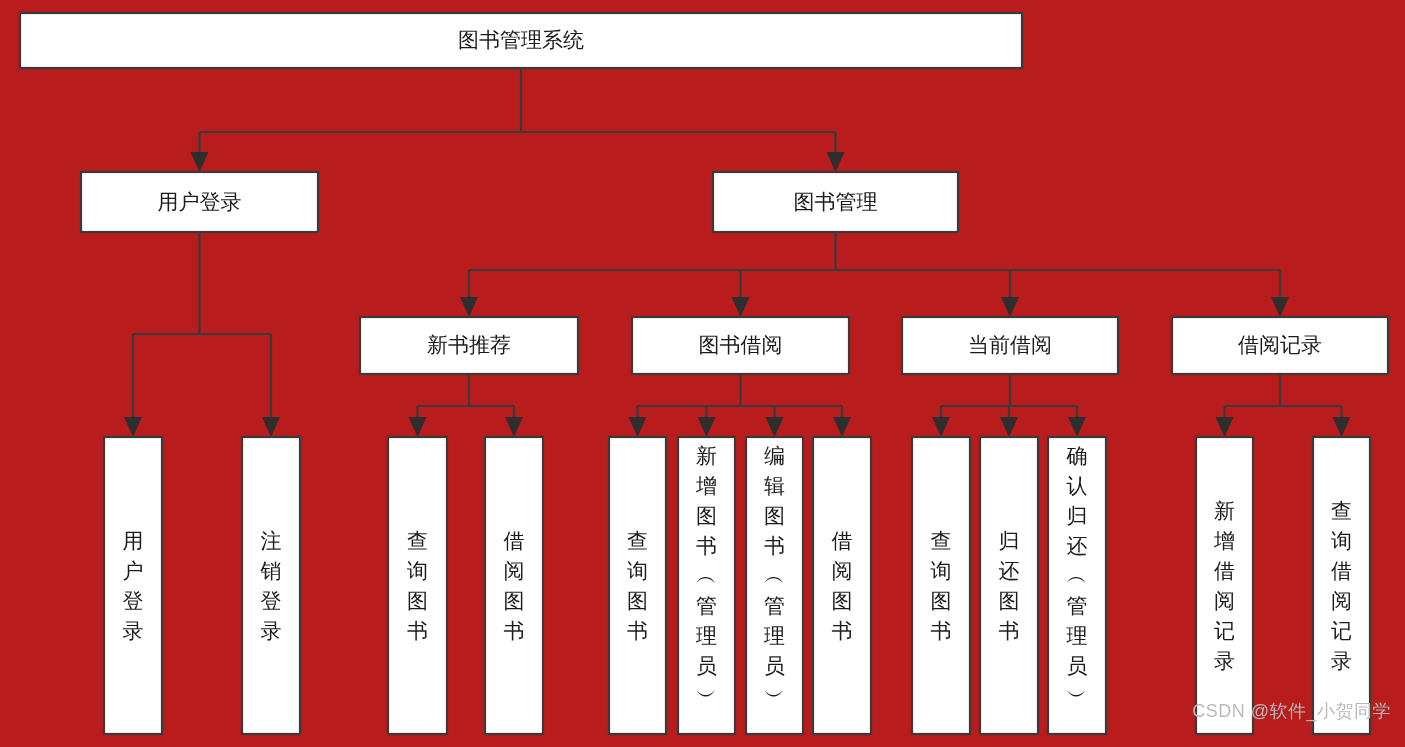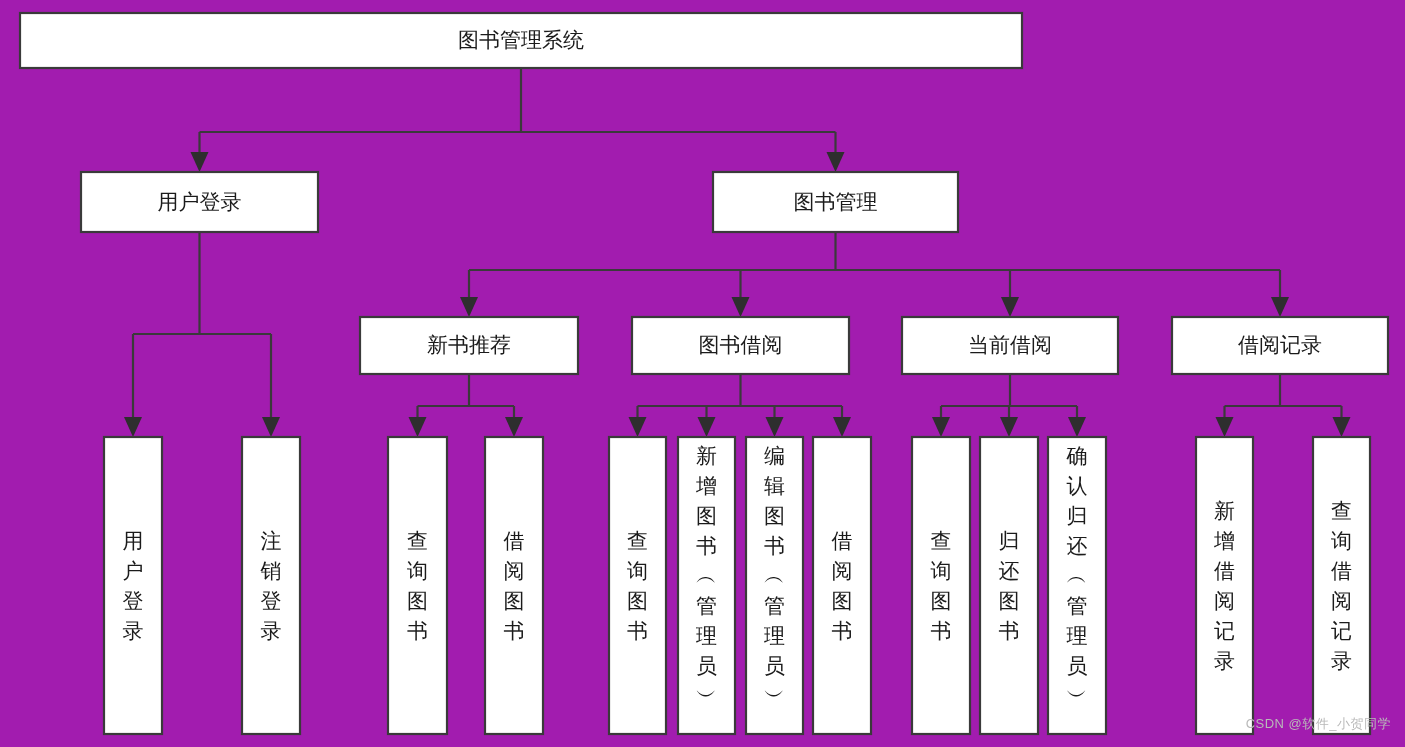--- a/index.html
+++ b/index.html
@@ -8,21 +8,21 @@
     padding: 0;
     background: #ffffff;
   }
   body {
     font-family: "Liberation Sans", "DejaVu Sans", sans-serif;
   }
   #diagram-root {
     position: relative;
     width: 1405px;
     height: 747px;
-    background: #a21caf;
+    background: #b91c1c;
     overflow: hidden;
   }
   svg.diagram-canvas {
     position: absolute;
     left: 0;
     top: 0;
     width: 1405px;
     height: 747px;
     display: block;
   }
@@ -52,23 +52,23 @@
   .node-label-v {
     font-family: "Liberation Sans", "DejaVu Sans", sans-serif;
     font-size: 21px;
     fill: #1b1b1b;
     text-anchor: middle;
     white-space: pre;
   }
   .watermark {
     position: absolute;
     right: 14px;
-    bottom: 14px;
-    font-family: "Liberation Sans", "DejaVu Sans", sans-serif;
-    font-size: 13px;
+    bottom: 24px;
+    font-family: "Liberation Sans", "DejaVu Sans", sans-serif;
+    font-size: 18px;
     color: #b9b9b9;
     letter-spacing: 0.5px;
     user-select: none;
     pointer-events: none;
     white-space: nowrap;
   }
 </style>
 </head>
 <body>
 

